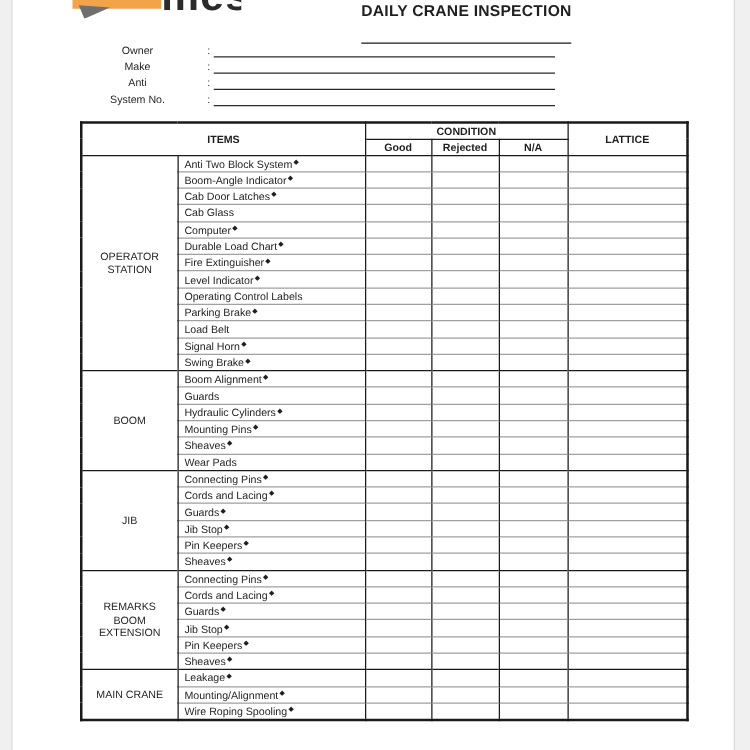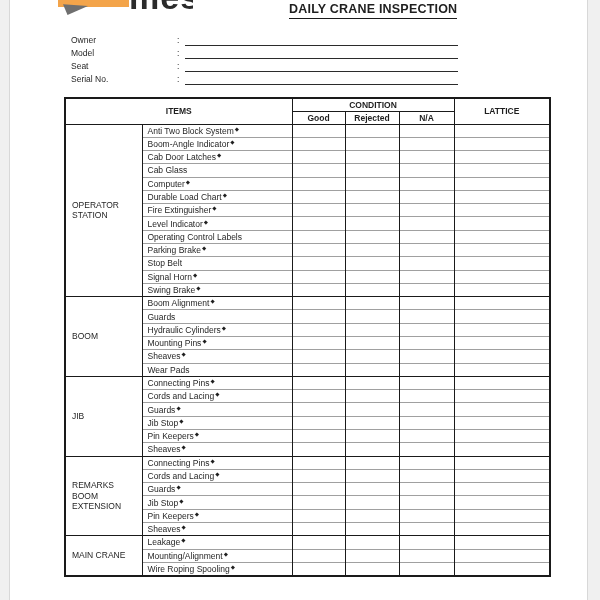--- a/index.html
+++ b/index.html
@@ -29,26 +29,26 @@
   }
   .logo-letters span {
     position:absolute; left:0; top:-20px; font-weight:700; font-size:34px;
     line-height:34px; color:#2b2b2b; letter-spacing:1px;
   }
 
   
   .doc-title {
     position:absolute; left:279px; top:2px;
     font-size:12.5px; font-weight:700; letter-spacing:.2px;
-    border-bottom:1.5px solid #1a1a1a; padding-bottom:2px;
+    border-bottom:1.5px solid #1a1a1a; padding-bottom:18px;
     white-space:nowrap;
   }
 
   
-  .fields { position:absolute; left:61px; top:33px; width:387px; }
+  .fields { position:absolute; left:47px; top:33px; width:387px;text-align:center; }
   .frow { display:flex; align-items:flex-end; height:13px; font-size:8.5px; }
   .flabel { width:106px; line-height:11px; }
   .fcolon { width:8px; line-height:11px; }
   .fline { flex:1; border-bottom:1px solid #2b2b2b; height:11px; }
 
   
   table.insp {
     position:absolute; left:54px; top:97px;
     width:485px; height:480px;
     border-collapse:collapse; table-layout:fixed;
@@ -61,21 +61,21 @@
     font-weight:700; text-align:center; font-size:8.5px;
     height:13px; padding:0;
   }
   .insp td {
     border-left:1px solid #1a1a1a; border-right:1px solid #1a1a1a;
     border-top:1px solid #a0a0a0; border-bottom:0;
     padding:0; height:13px; overflow:hidden; white-space:nowrap;
   }
   .insp tr.sec-start td { border-top:1px solid #1a1a1a; }
   .insp td.cat {
-    text-align:left; white-space:normal; line-height:1.25;
+    text-align:center; white-space:normal; line-height:1.25;
     padding:0 6px; font-size:8.5px;
   }
   .insp td.item { padding-left:5px; }
   .mark { font-size:5.5px; position:relative; top:-3px; margin-left:1px; }
 </style>
 </head>
 <body>
 
 <div class="page">
 
@@ -89,31 +89,31 @@
 
   <div class="doc-title">DAILY CRANE INSPECTION</div>
 
   <div class="fields">
     <div class="frow">
       <span class="flabel">Owner</span>
       <span class="fcolon">:</span>
       <span class="fline"></span>
     </div>
     <div class="frow">
-      <span class="flabel">Model</span>
+      <span class="flabel">Make</span>
       <span class="fcolon">:</span>
       <span class="fline"></span>
     </div>
     <div class="frow">
-      <span class="flabel">Seat</span>
+      <span class="flabel">Anti</span>
       <span class="fcolon">:</span>
       <span class="fline"></span>
     </div>
     <div class="frow">
-      <span class="flabel">Serial No.</span>
+      <span class="flabel">System No.</span>
       <span class="fcolon">:</span>
       <span class="fline"></span>
     </div>
   </div>
 
   <table class="insp">
     <colgroup>
       <col style="width:77px">
         <col style="width:150px">
         <col style="width:53px">
@@ -199,21 +199,21 @@
           <td></td>
         </tr>
         <tr>
           <td class="item">Parking Brake<span class="mark">◆</span></td>
           <td></td>
           <td></td>
           <td></td>
           <td></td>
         </tr>
         <tr>
-          <td class="item">Stop Belt</td>
+          <td class="item">Load Belt</td>
           <td></td>
           <td></td>
           <td></td>
           <td></td>
         </tr>
         <tr>
           <td class="item">Signal Horn<span class="mark">◆</span></td>
           <td></td>
           <td></td>
           <td></td>

